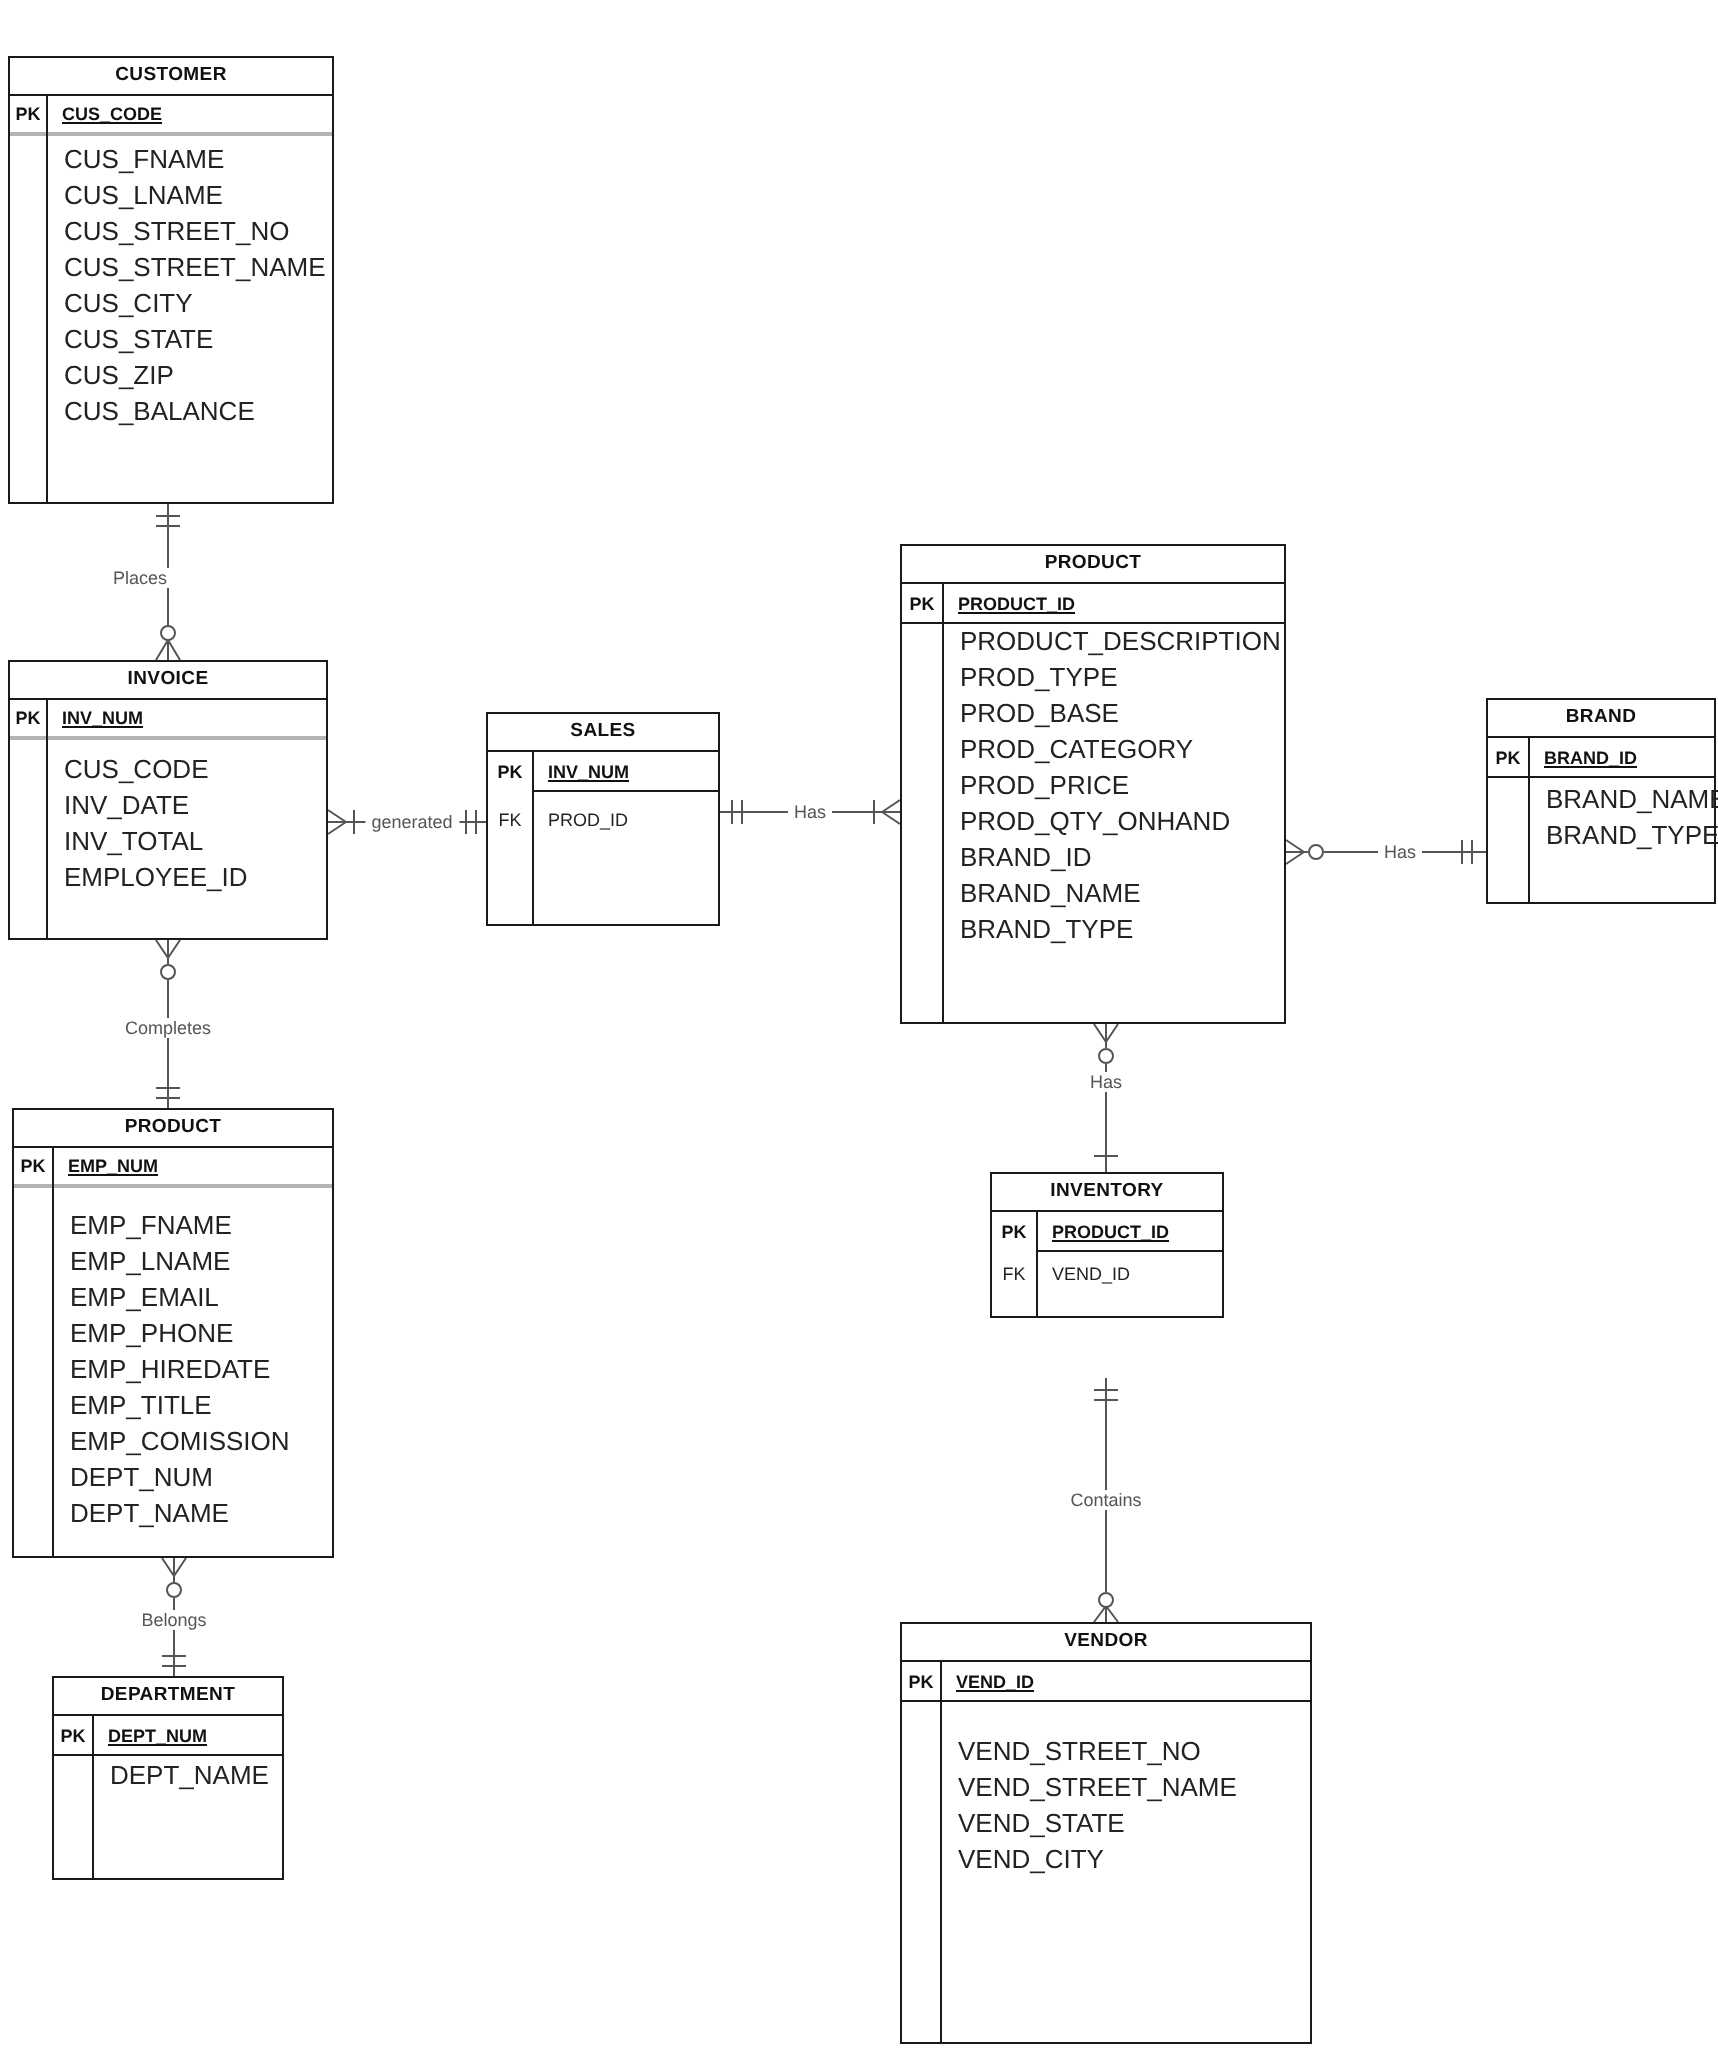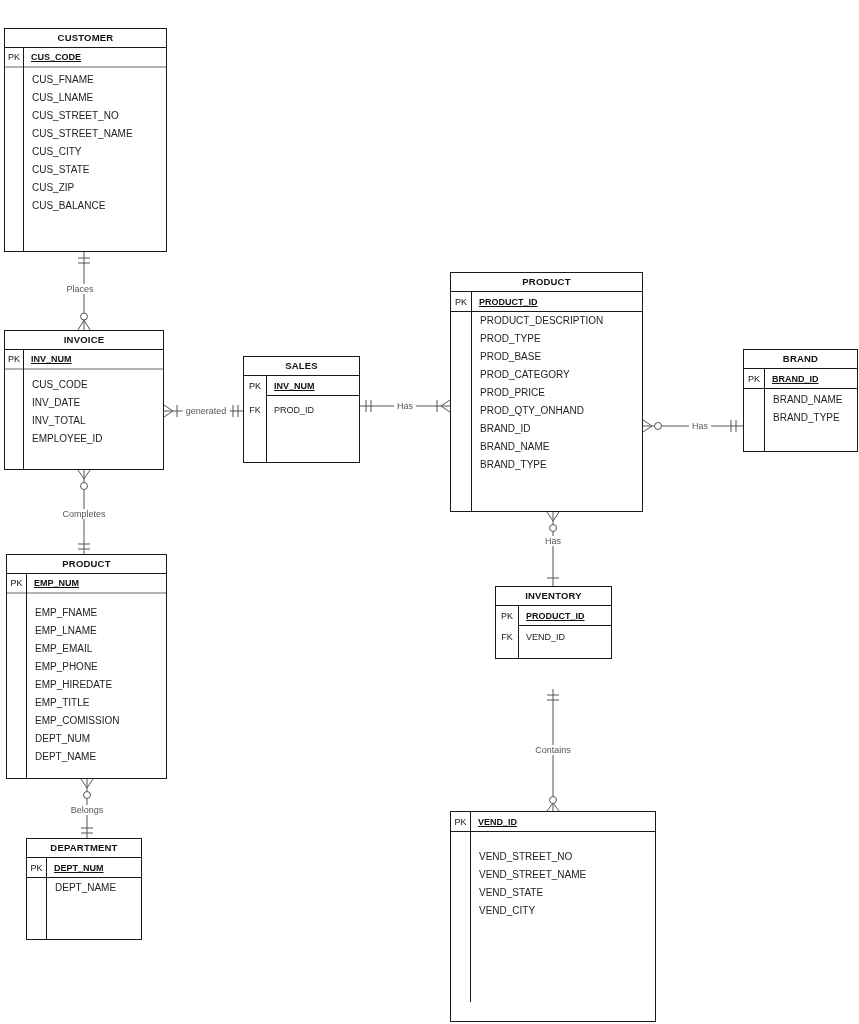--- a/index.html
+++ b/index.html
@@ -9,27 +9,27 @@
   }
   #connectors{position:absolute;left:0;top:0;}
   .table{position:absolute;background:#fff;border:1.5px solid #1a1a1a;box-sizing:border-box;}
   .t-title{height:18px;line-height:18px;border-bottom:1px solid #1a1a1a;text-align:center;
     font-size:9.5px;font-weight:bold;color:#111;letter-spacing:.2px;}
   .t-body{position:relative;height:calc(100% - 19px);}
   .vdiv{position:absolute;top:0;bottom:0;width:0;border-left:1px solid #1a1a1a;}
   .key-row{display:flex;align-items:center;height:20px;box-sizing:border-box;}
   .key-row.div-gray{border-bottom:2px solid #b3b3b3;}
   .key-row.div-black{border-bottom:1px solid #1a1a1a;}
-  .key-cell{text-align:center;font-size:9px;font-weight:normal;color:#111;flex:0 0 auto;}
+  .key-cell{text-align:center;font-size:9px;font-weight:bold;color:#111;flex:0 0 auto;}
   .key-cell.fk{font-weight:normal;color:#222;}
   .kfield{flex:1 1 auto;font-size:9px;font-weight:bold;color:#111;text-decoration:underline;
     padding-left:8px;height:100%;display:flex;align-items:center;box-sizing:border-box;}
   .kfield.fk{font-weight:normal;text-decoration:none;color:#222;}
   .kfield.cell-div{border-bottom:1px solid #1a1a1a;}
-  .field{height:18px;line-height:18px;font-size:10px;color:#222;white-space:nowrap;}
+  .field{height:18px;line-height:18px;font-size:13px;color:#222;white-space:nowrap;}
   .rel-label{position:absolute;transform:translate(-50%,-50%);background:#fff;
     font-size:9px;color:#555;padding:0 3px;white-space:nowrap;}
 </style>
 </head>
 <body>
 
 <div id="canvas">
 
   <svg id="connectors" width="859" height="1024" viewBox="0 0 859 1024" fill="none" stroke="#555" stroke-width="1">
 
@@ -201,37 +201,38 @@
             <div class="key-cell" style="width: 22px;">PK</div>
             <div class="kfield cell-div">PRODUCT_ID</div>
           </div>
           <div class="key-row" style="padding-top: 2px;">
             <div class="key-cell fk" style="width: 22px;">FK</div>
             <div class="kfield fk">VEND_ID</div>
           </div>
         </div>
       </div>
       <div class="table" style="left: 450px; top: 811px; width: 206px; height: 211px;">
+        <div class="t-title">VENDOR</div>
         <div class="t-body">
           <div class="vdiv" style="left: 19px;"></div>
           <div class="key-row div-black">
             <div class="key-cell" style="width: 19px;">PK</div>
             <div class="kfield">VEND_ID</div>
           </div>
           <div style="padding-top: 16px;">
             <div class="field" style="padding-left: 28px;">VEND_STREET_NO</div>
             <div class="field" style="padding-left: 28px;">VEND_STREET_NAME</div>
             <div class="field" style="padding-left: 28px;">VEND_STATE</div>
             <div class="field" style="padding-left: 28px;">VEND_CITY</div>
           </div>
         </div>
       </div>
     </div>
 
-  <div class="rel-label" style="left:80px;top:289px">Places</div>
+  <div class="rel-label" style="left:70px;top:289px">Places</div>
   <div class="rel-label" style="left:206px;top:411px">generated</div>
   <div class="rel-label" style="left:405px;top:406px">Has</div>
   <div class="rel-label" style="left:700px;top:426px">Has</div>
   <div class="rel-label" style="left:84px;top:514px">Completes</div>
   <div class="rel-label" style="left:87px;top:810px">Belongs</div>
   <div class="rel-label" style="left:553px;top:541px">Has</div>
   <div class="rel-label" style="left:553px;top:750px">Contains</div>
 </div>
 
 </body></html>

